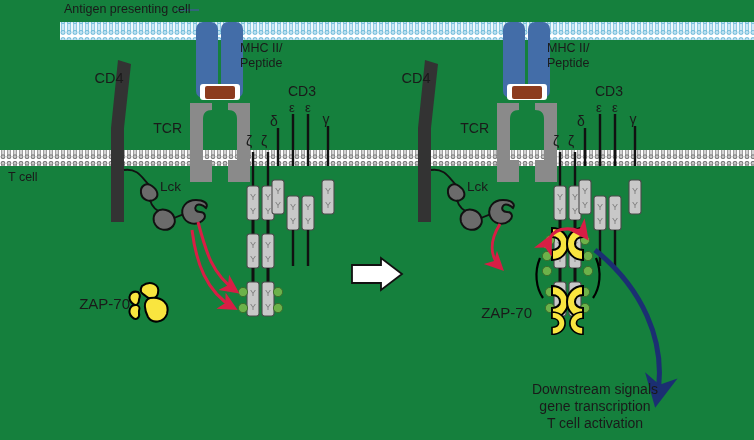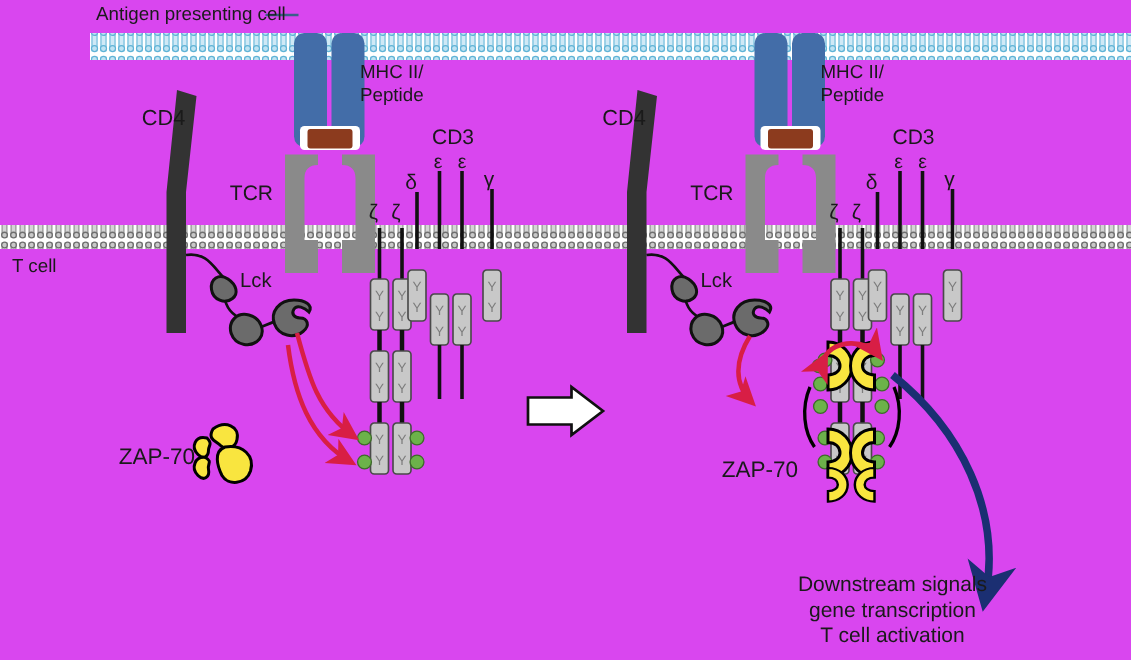--- a/index.html
+++ b/index.html
@@ -1,18 +1,18 @@
 <!DOCTYPE html>
 <html><head>
 <meta charset="utf-8">
 <style>
   html,body{margin:0;padding:0;background:#fff;}
   body{width:754px;height:440px;overflow:hidden;
        font-family:"Liberation Sans","DejaVu Sans",sans-serif;}
-  #stage{position:relative;width:754px;height:440px;background:#d946ef;}
+  #stage{position:relative;width:754px;height:440px;background:#15803d;}
   svg{display:block;}
   .lbl{font-family:"Liberation Sans","DejaVu Sans",sans-serif;fill:#1a1a1a;}
 </style>
 </head>
 <body>
 
 <div id="stage">
 <svg width="754" height="440" viewBox="0 0 754 440">
 
   <defs>

